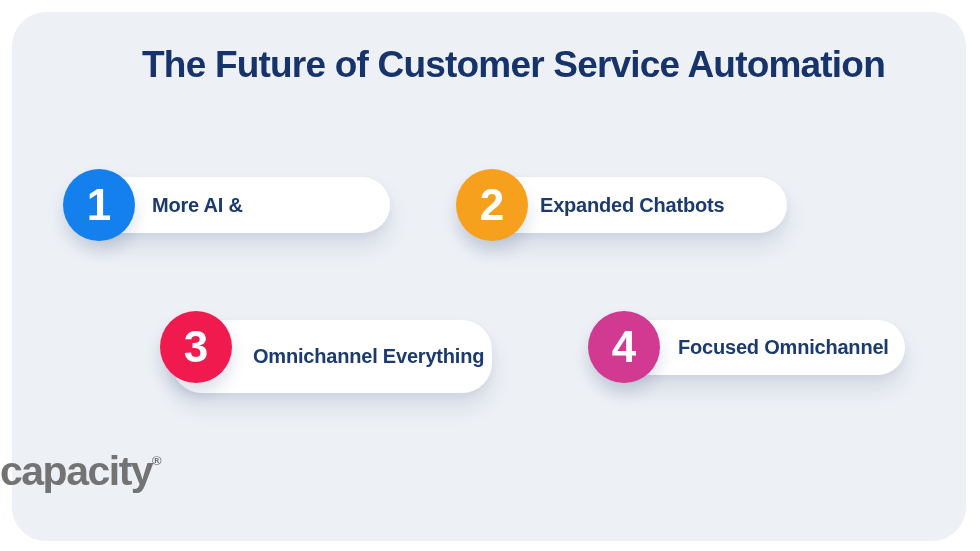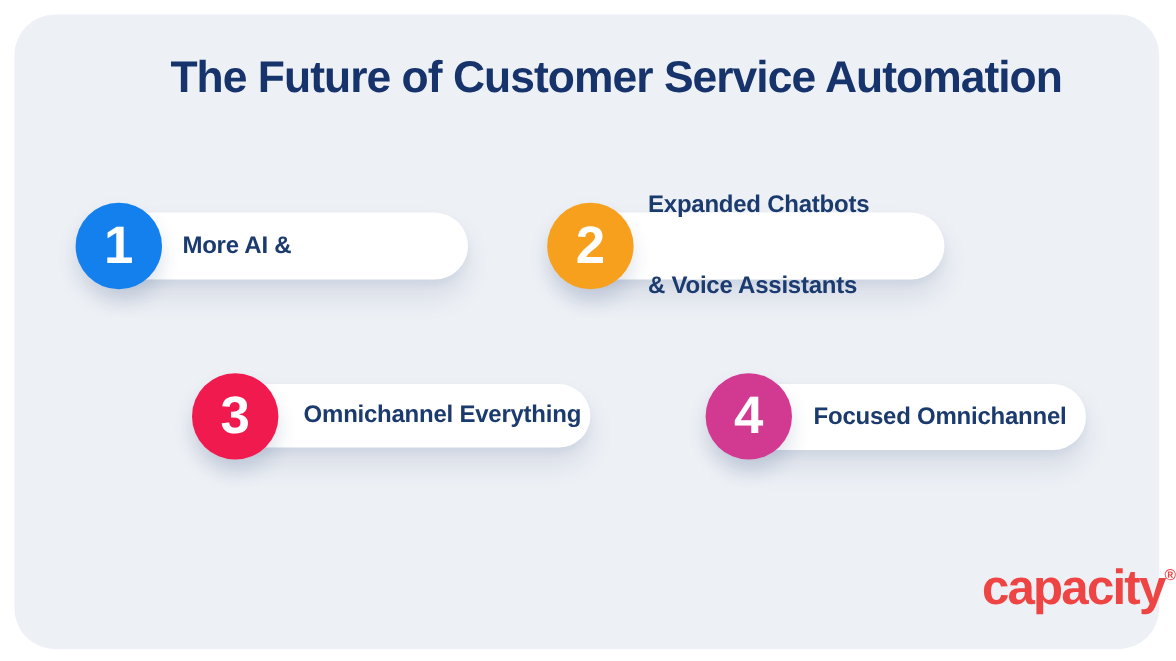--- a/index.html
+++ b/index.html
@@ -68,36 +68,36 @@
     font-weight: 700;
     box-shadow: 0 10px 16px rgba(23, 51, 107, 0.15);
   }
   
   .s1-pill   { left: 84px;  top: 177px; width: 306px; height: 56px; padding-left: 68px; }
   .s1-circle { left: 63px;  top: 169px; }
   
   .s2-pill   { left: 468px; top: 177px; width: 319px; height: 56px; padding-left: 72px; gap: 44px; }
   .s2-circle { left: 456px; top: 169px; }
   
-  .s3-pill   { left: 172px; top: 320px; width: 320px; height: 53px; padding-left: 81px; }
+  .s3-pill   { left: 172px; top: 320px; width: 320px; height: 73px; padding-left: 81px; }
   .s3-circle { left: 160px; top: 311px; }
   
   .s4-pill   { left: 600px; top: 320px; width: 305px; height: 55px; padding-left: 78px; }
   .s4-circle { left: 588px; top: 311px; }
 
   .logo {
     position: absolute;
     left: 0;
     right: 0;
-    top: 467px;
-    text-align: right;
+    top: 449px;
+    text-align: left;
     font-size: 41px;
     font-weight: 800;
     letter-spacing: -1.5px;
-    color: #ef4444;
+    color: #737373;
     line-height: 1.1;
   }
   .logo sup {
     font-size: 13px;
     font-weight: 700;
     letter-spacing: 0;
     vertical-align: 20px;
   }
 </style>
 </head>
@@ -114,21 +114,20 @@
       <div class="label-line">More AI &amp;</div>
     </div>
     <div class="circle s1-circle" style="background-color: rgb(20, 128, 238);">
       <span>1</span>
     </div>
   </div>
 
   <div>
     <div class="pill s2-pill">
       <div class="label-line">Expanded Chatbots</div>
-      <div class="label-line">&amp; Voice Assistants</div>
     </div>
     <div class="circle s2-circle" style="background-color: rgb(247, 160, 30);">
       <span>2</span>
     </div>
   </div>
 
   <div>
     <div class="pill s3-pill">
       <div class="label-line">Omnichannel Everything</div>
       <div class="label-line"></div>

